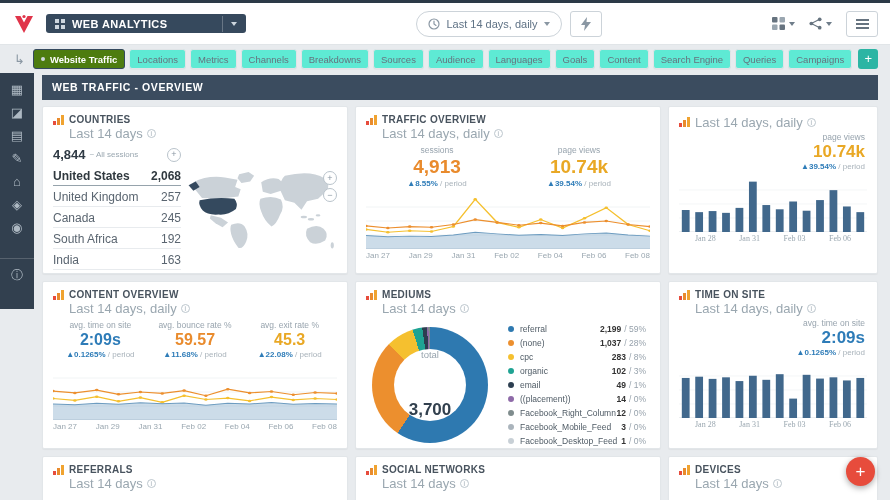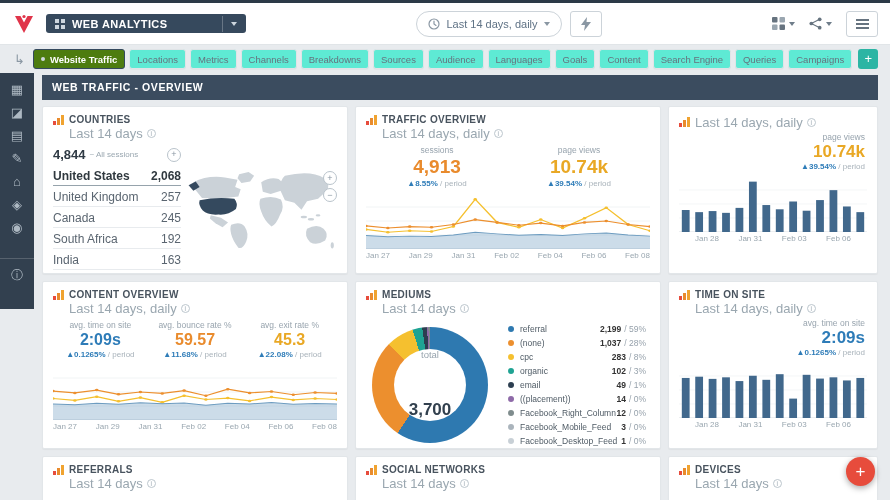--- a/index.html
+++ b/index.html
@@ -75,21 +75,21 @@
   .v-blue{color:#2e7cb8;} .v-orange{color:#e98b2d;} .v-gold{color:#e9a825;}
   .m-delta{font-size:8px;}
   .d-up{color:#2e7cb8;font-weight:bold;}
   .d-period{color:#a8b2ba;}
   .metric-right{text-align:right;padding:2px 2px 0 0;}
   .metric-right .m-value{font-size:17px;margin:0;}
   
   .chart{height:56px;margin-top:5px;cursor:crosshair;}
   .chart svg{width:100%;height:100%;display:block;}
   .xlabels{display:flex;justify-content:space-between;font-size:8px;color:#9aa7b0;margin-top:2px;}
-  .xlabels.inset{padding:0 16px;}
+  .xlabels.inset{padding:0 16px;font-family:Liberation Serif, serif;}
   
   .med-body{display:flex;align-items:center;gap:20px;padding:6px 4px 0 6px;}
   .donut{width:116px;height:116px;border-radius:50%;position:relative;flex:none;cursor:crosshair;}
   .donut-hole{position:absolute;inset:22px;background:#fff;border-radius:50%;display:flex;flex-direction:column;align-items:center;justify-content:center;gap:40px;}
   .donut-total-label{font-size:9.5px;color:#98a4ae;}
   .donut-total-value{font-size:17px;font-weight:bold;color:#32404e;}
   .legend{flex:1;display:flex;flex-direction:column;gap:1px;}
   .lg-row{display:flex;align-items:center;font-size:8.5px;padding:1.5px 0;cursor:pointer;}
   .lg-dot{width:6px;height:6px;border-radius:50%;margin-right:6px;flex:none;}
   .lg-label{flex:1;color:#4e5a64;}

